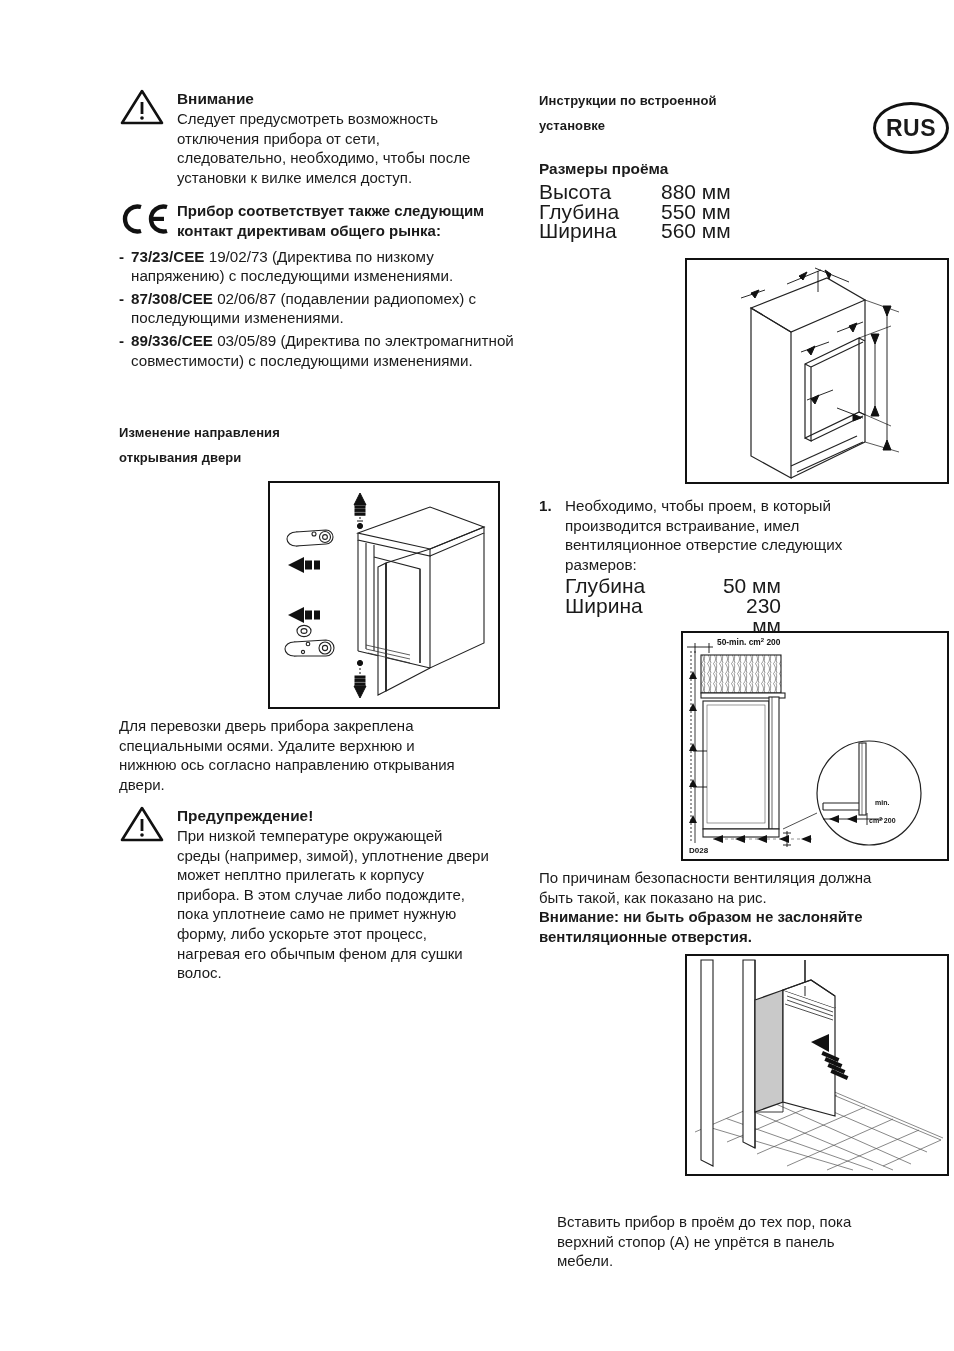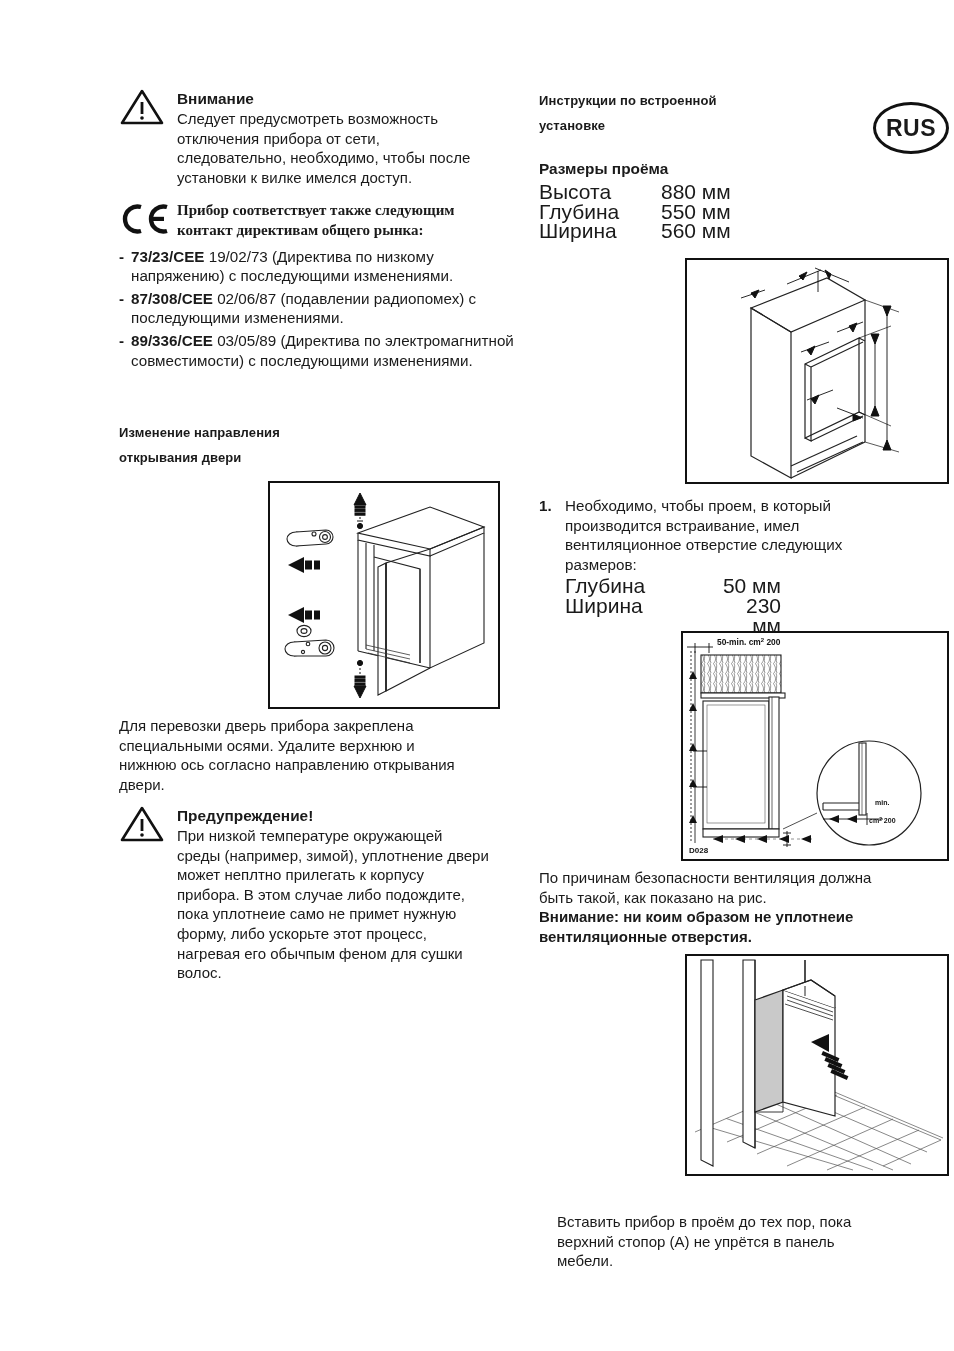--- a/index.html
+++ b/index.html
@@ -63,21 +63,20 @@
   }
   .iconrow .ic {
     position: absolute;
     left: 0;
     top: 0;
   }
   .iconrow-ce {
     position: relative;
     padding-left: 58px;
     min-height: 26px;
-    font-family: Liberation Serif, serif;
   }
   .iconrow-ce .ic {
     position: absolute;
     left: 2px;
     top: 2px;
   }
 
   
   .dlist { margin: 6px 0 0 0; }
   .ditem {
@@ -545,21 +544,21 @@
         <path d="M100 196 L134 180"></path>
       </g>
 
       <text x="6" y="220" font-family="Liberation Sans, sans-serif" font-size="8" font-weight="bold" fill="#111">D028</text>
     </svg>
   </div>
 
   <div style="position:absolute; left:495px; top:868px; width:410px;">
     <div class="para">По причинам безопасности вентиляция должна
 быть такой, как показано на рис.</div>
-    <div class="para bold">Внимание: ни коим образом не уплотнеие
+    <div class="para bold">Внимание: ни быть образом не заслоняйте
 вентиляционные отверстия.</div>
   </div>
 
   <div class="figure" style="left:641px; top:954px; width:264px; height:222px;">
     <svg width="260" height="218" viewBox="0 0 260 218">
       <defs>
         <pattern id="floortile" width="26" height="14" patternUnits="userSpaceOnUse" patternTransform="translate(0,0)">
           <path d="M0 14 L13 0 L26 14 M13 0 L13 14" stroke="#555" stroke-width="0.7" fill="none"></path>
         </pattern>
       </defs>

